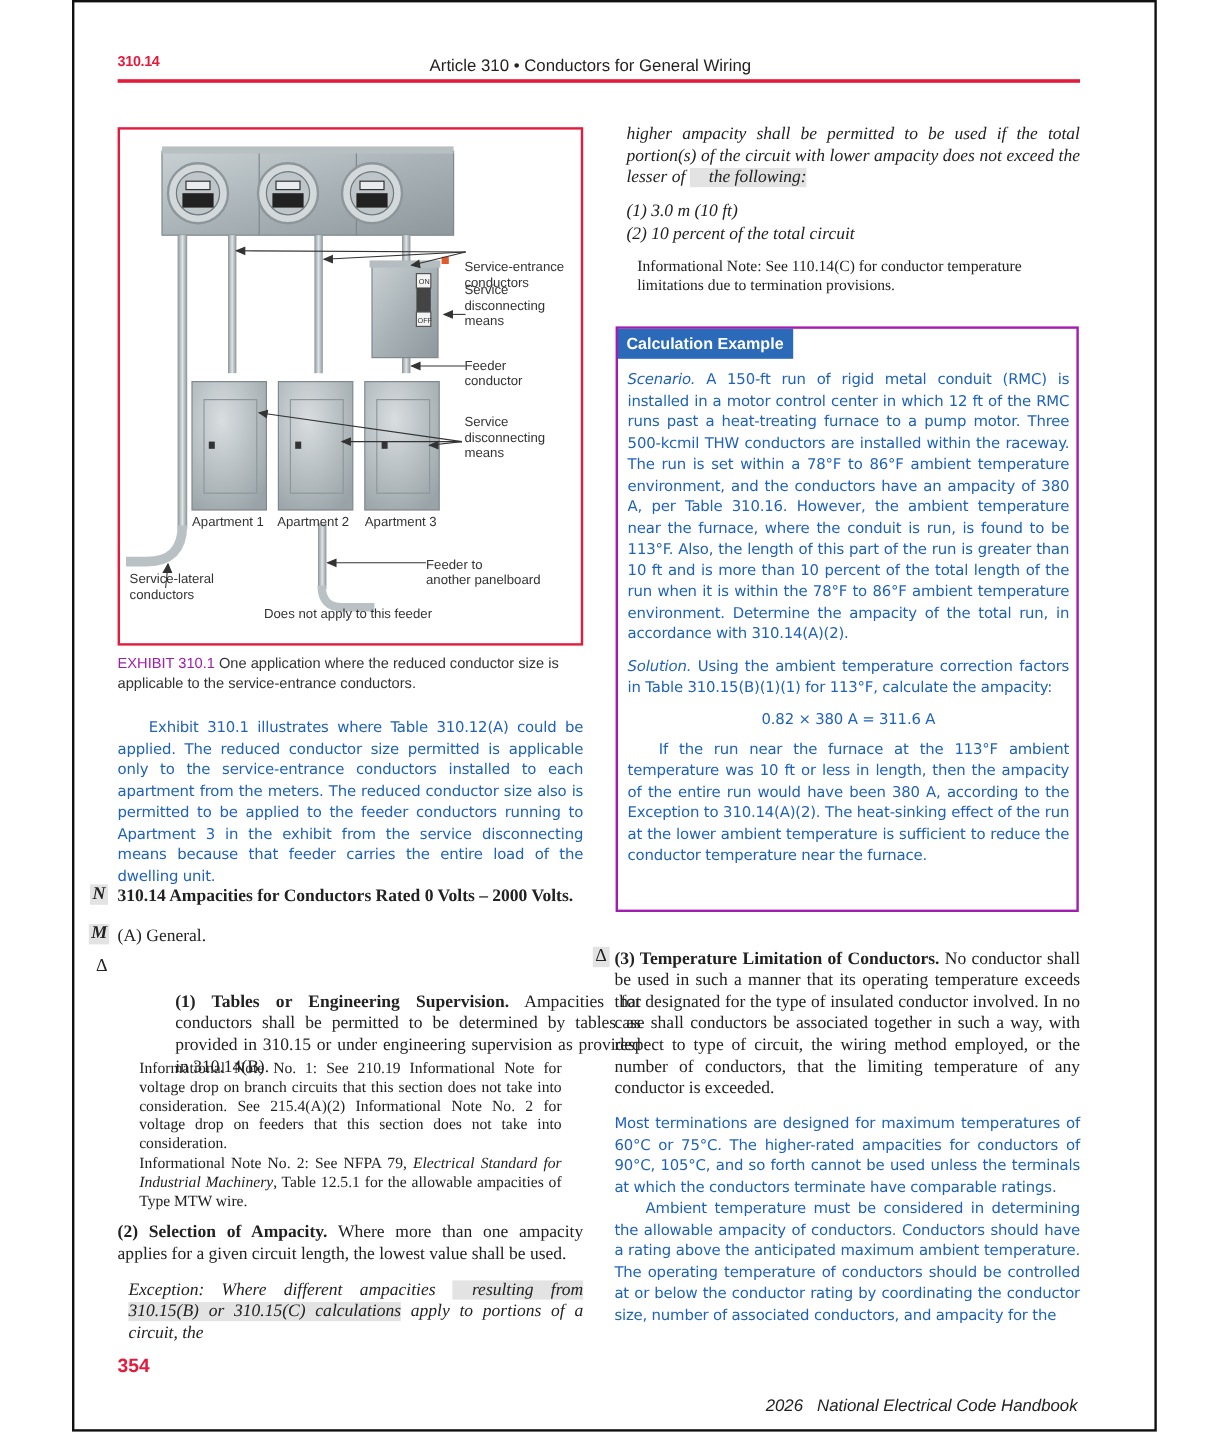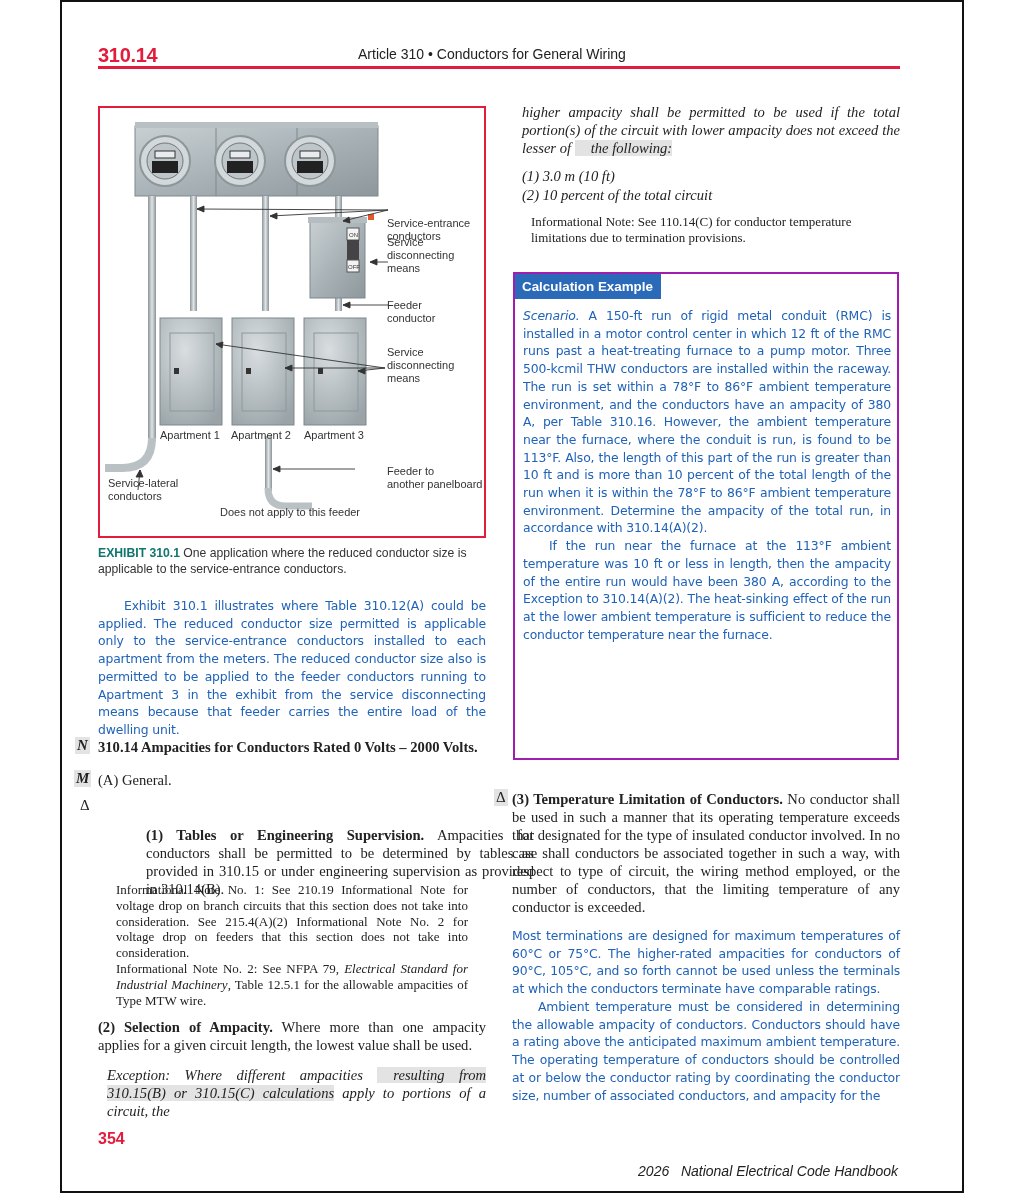--- a/index.html
+++ b/index.html
@@ -4,34 +4,34 @@
 <style>
   html, body { margin: 0; padding: 0; background: #ffffff; }
   body { width: 1026px; height: 1196px; position: relative; overflow: hidden; }
   .page {
     position: absolute; left: 60px; top: 0; width: 904px; height: 1193px;
     border: 2px solid #111; border-top: 2px solid #111; box-sizing: border-box; background: #fff;
   }
   .sans { font-family: "Liberation Sans", sans-serif; }
   .red { color: #e31b3c; }
 
-  .hdr-num { position: absolute; left: 98px; top: 44px; font-size: 20px; font-weight: bold; letter-spacing: -0.3px; }
+  .hdr-num { position: absolute; left: 98px; top: 44px; font-size: 12px; font-weight: bold; letter-spacing: -0.3px; }
   .hdr-title { position: absolute; left: 358px; top: 46px; font-size: 14px; color: #222; }
   .hdr-rule { position: absolute; left: 98px; top: 66px; width: 802px; height: 3px; background: #e31b3c; }
 
   .ftr-num { position: absolute; left: 98px; top: 1130px; font-size: 16px; font-weight: bold; }
   .ftr-title { position: absolute; right: 128px; top: 1132px; font-size: 14px; font-style: italic; color: #222; margin-top: 31px; }
 
   
   .fig { position: absolute; left: 98px; top: 106px; width: 388px; height: 432px; border: 2px solid #e31b3c; box-sizing: border-box; overflow: hidden; }
   .fig svg { position: absolute; left: 0; top: 0; }
   .fig-label { position: absolute; font-family: "Liberation Sans", sans-serif; font-size: 11px; color: #333; line-height: 13px; white-space: pre-line; }
 
   .caption { position: absolute; left: 98px; top: 545px; width: 390px; font-size: 12.2px; line-height: 16px; color: #333; }
-  .caption b { color: #0f766e; font-weight: bold; }
+  .caption b { color: #a21caf; font-weight: normal; }
 
   .col { position: absolute; }
   .blue-text { font-family: "DejaVu Sans", sans-serif; color: #1f62b8; font-size: 12.4px; line-height: 17.7px; text-align: justify; letter-spacing: -0.15px; }
   .ser { font-family: "Liberation Serif", serif; color: #222; font-size: 14.6px; line-height: 18px; text-align: justify; }
   .note { font-family: "Liberation Serif", serif; color: #222; font-size: 13px; line-height: 15.8px; text-align: justify; }
   .indent { text-indent: 26px; }
   .marker { position: absolute; font-family: "Liberation Serif", serif; font-size: 15px; background: #e3e3e3; padding: 0 2px; color: #222; }
   .hl { background: #e3e3e3; padding-left: 16px; }
 
   .calc { position: absolute; left: 513px; top: 272px; width: 386px; height: 488px; border: 2px solid #a21caf; box-sizing: border-box; }
@@ -158,21 +158,21 @@
   <div class="fig-label" style="left:287px;top:191px;">Feeder
 conductor</div>
   <div class="fig-label" style="left:287px;top:238px;">Service
 disconnecting
 means</div>
   <div class="fig-label" style="left:60px;top:321px;">Apartment 1</div>
   <div class="fig-label" style="left:131px;top:321px;">Apartment 2</div>
   <div class="fig-label" style="left:204px;top:321px;">Apartment 3</div>
   <div class="fig-label" style="left:8px;top:369px;">Service-lateral
 conductors</div>
-  <div class="fig-label" style="left:255px;top:357px;margin-left:32px;">Feeder to
+  <div class="fig-label" style="left:255px;top:357px;">Feeder to
 another panelboard</div>
   <div class="fig-label" style="left:120px;top:398px;">Does not apply to this feeder</div>
 </div>
 
 <div class="caption sans"><b>EXHIBIT 310.1</b><span> One application where the reduced conductor size is applicable to the service-entrance conductors.</span></div>
 
 <div class="col blue-text indent" style="left:98px;top:597px;width:388px;">Exhibit 310.1 illustrates where Table 310.12(A) could be applied. The reduced conductor size permitted is applicable only to the service-entrance conductors installed to each apartment from the meters. The reduced conductor size also is permitted to be applied to the feeder conductors running to Apartment 3 in the exhibit from the service disconnecting means because that feeder carries the entire load of the dwelling unit.</div>
 
 <span class="marker" style="left:75px;top:737px;font-style:italic;font-weight:bold;">N</span>
 <div class="col ser" style="left:98px;top:738px;width:400px;font-weight:bold;text-align:left;">310.14  Ampacities for Conductors Rated 0 Volts – 2000 Volts.</div>
@@ -192,20 +192,22 @@
 
 <div class="col ser" style="left:522px;top:103px;width:378px;font-style:italic;"><span>higher ampacity shall be permitted to be used if the total portion(s) of the circuit with lower ampacity does not exceed the lesser of </span><span class="hl">the following:</span></div>
 <div class="col ser" style="left:522px;top:167px;width:378px;font-style:italic;text-align:left;">(1)  3.0 m (10 ft)</div>
 <div class="col ser" style="left:522px;top:186px;width:378px;font-style:italic;text-align:left;">(2)  10 percent of the total circuit</div>
 <div class="col note" style="left:531px;top:214px;width:360px;text-align:left;">Informational Note: See 110.14(C) for conductor temperature limitations due to termination provisions.</div>
 
 <div class="calc">
   <div class="calc-tab">Calculation Example</div>
   <div class="calc-body blue-text">
     <div><i>Scenario.</i><span> A 150-ft run of rigid metal conduit (RMC) is installed in a motor control center in which 12 ft of the RMC runs past a heat-treating furnace to a pump motor. Three 500-kcmil THW conductors are installed within the raceway. The run is set within a 78°F to 86°F ambient temperature environment, and the conductors have an ampacity of 380 A, per Table 310.16. However, the ambient temperature near the furnace, where the conduit is run, is found to be 113°F. Also, the length of this part of the run is greater than 10 ft and is more than 10 percent of the total length of the run when it is within the 78°F to 86°F ambient temperature environment. Determine the ampacity of the total run, in accordance with 310.14(A)(2).</span></div>
+    <div style="margin-top:9px;"><i>Solution.</i><span> Using the ambient temperature correction factors in Table 310.15(B)(1)(1) for 113°F, calculate the ampacity:</span></div>
+    <div class="center" style="margin:8px 0 8px 0;">0.82 × 380 A = 311.6 A</div>
     <div class="indent">If the run near the furnace at the 113°F ambient temperature was 10 ft or less in length, then the ampacity of the entire run would have been 380 A, according to the Exception to 310.14(A)(2). The heat-sinking effect of the run at the lower ambient temperature is sufficient to reduce the conductor temperature near the furnace.</div>
   </div>
 </div>
 
 <span class="marker" style="left:494px;top:789px;background:#e3e3e3;">Δ</span>
 <div class="col ser" style="left:512px;top:790px;width:388px;"><b>(3)  Temperature Limitation of Conductors.</b><span> No conductor shall be used in such a manner that its operating temperature exceeds that designated for the type of insulated conductor involved. In no case shall conductors be associated together in such a way, with respect to type of circuit, the wiring method employed, or the number of conductors, that the limiting temperature of any conductor is exceeded.</span></div>
 
 <div class="col blue-text" style="left:512px;top:927px;width:388px;">Most terminations are designed for maximum temperatures of 60°C or 75°C. The higher-rated ampacities for conductors of 90°C, 105°C, and so forth cannot be used unless the terminals at which the conductors terminate have comparable ratings.</div>
 <div class="col blue-text indent" style="left:512px;top:998px;width:388px;">Ambient temperature must be considered in determining the allowable ampacity of conductors. Conductors should have a rating above the anticipated maximum ambient temperature. The operating temperature of conductors should be controlled at or below the conductor rating by coordinating the conductor size, number of associated conductors, and ampacity for the</div>
 

